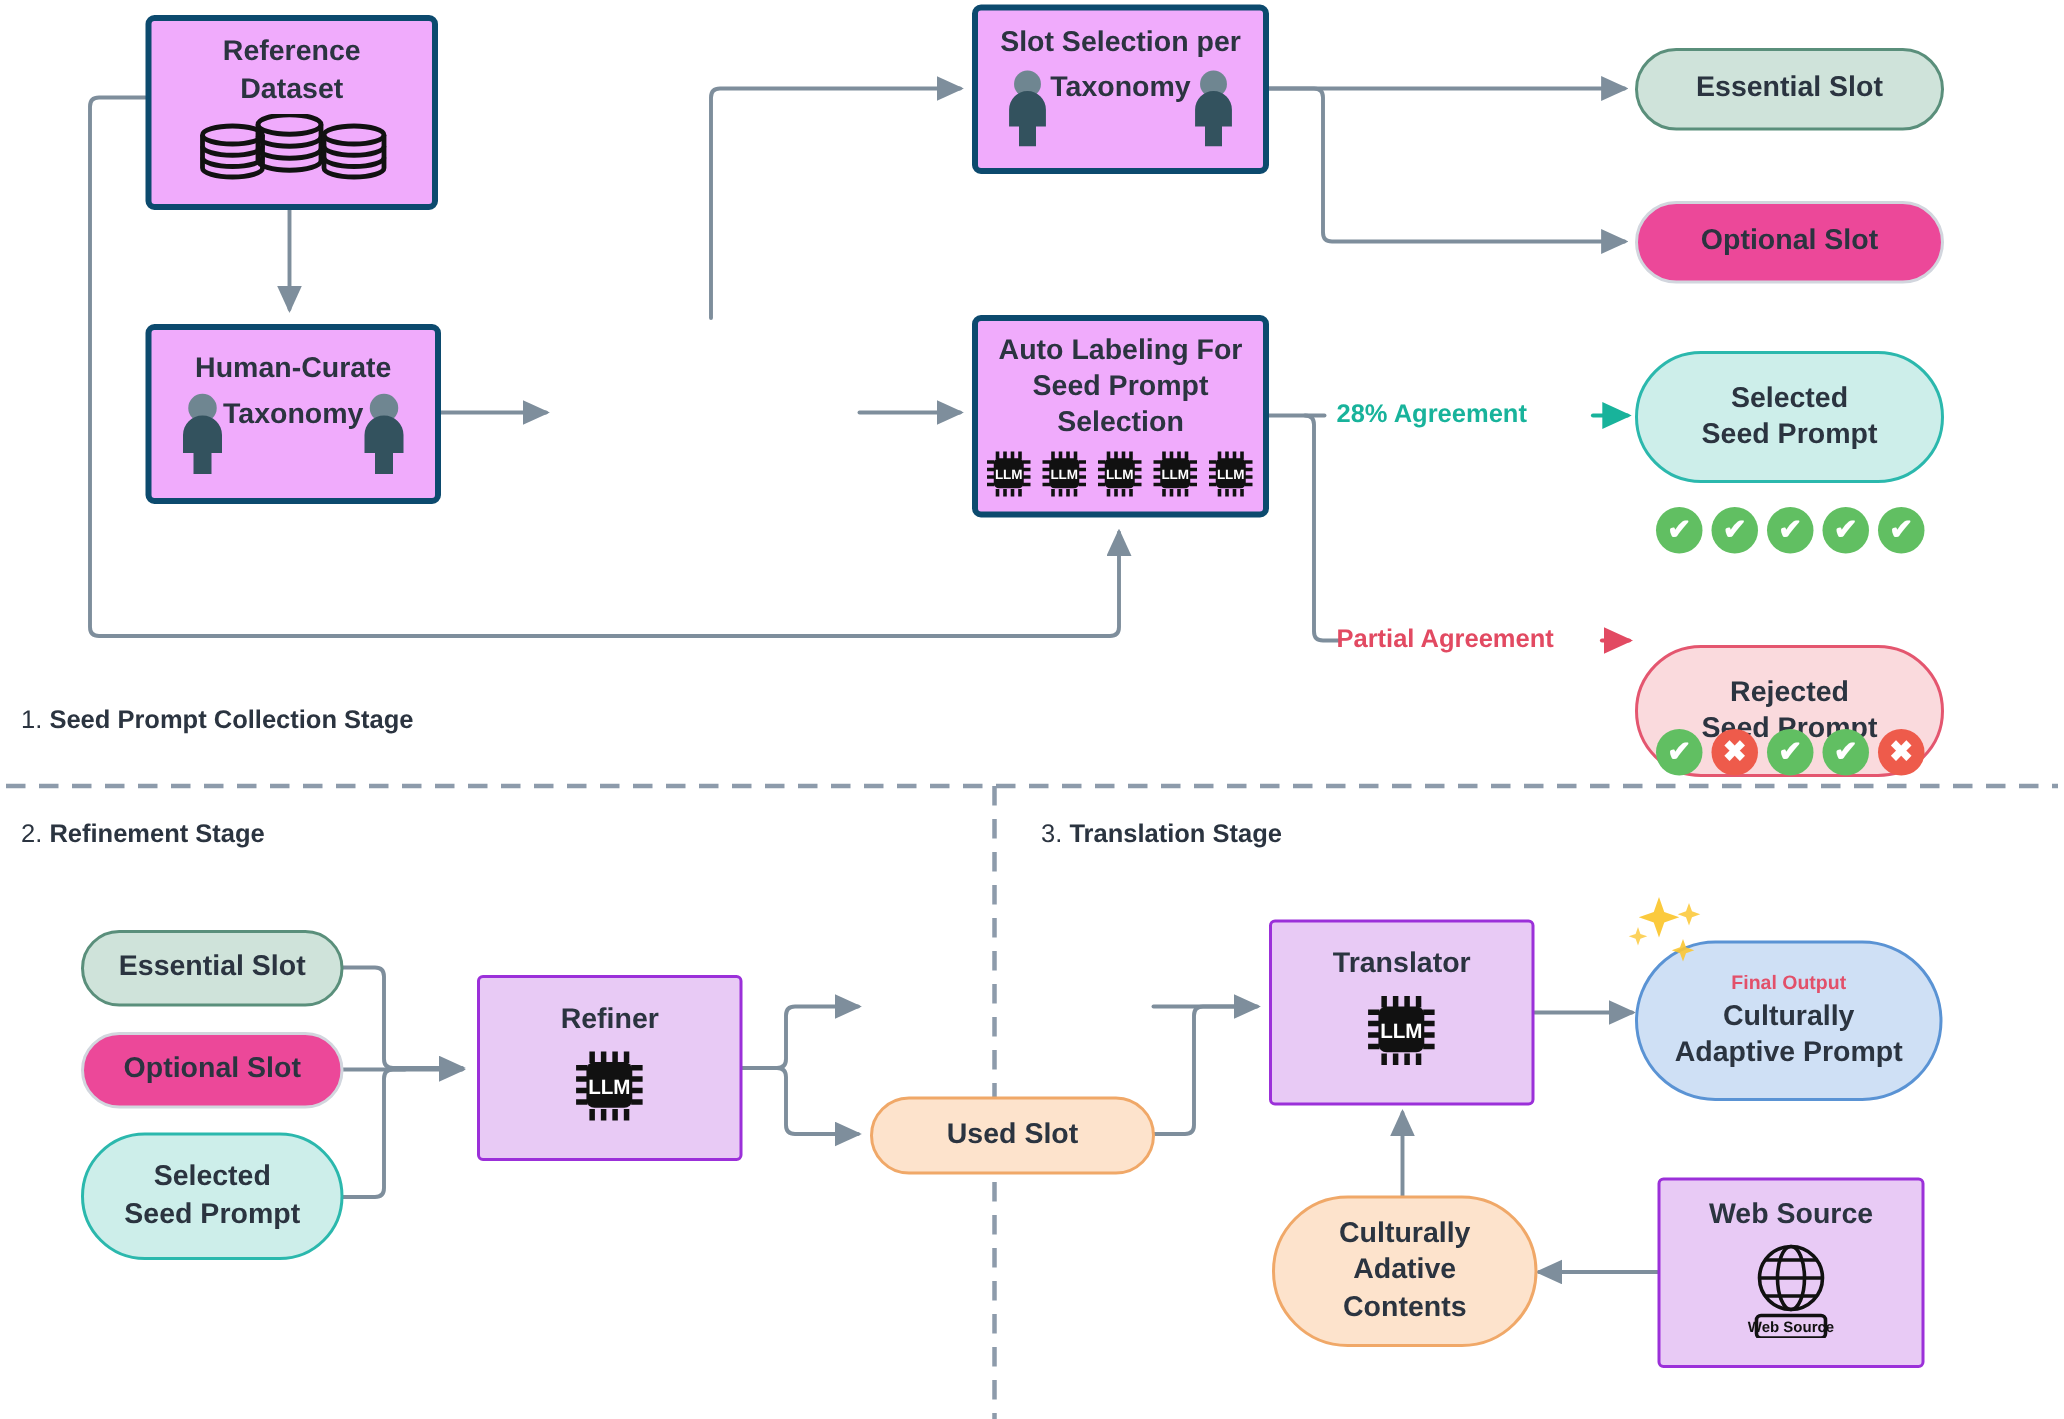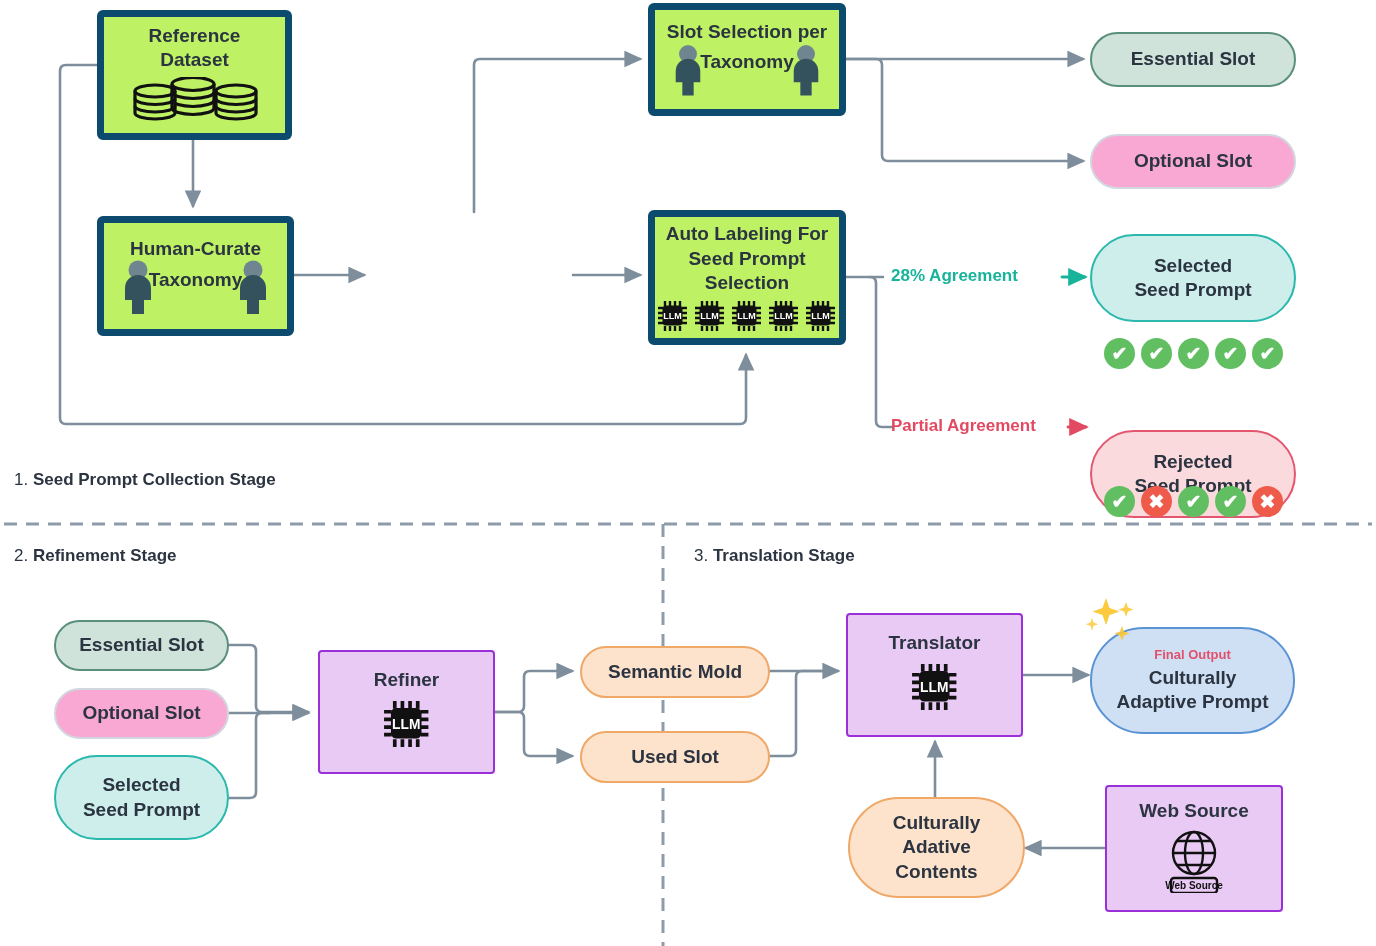--- a/index.html
+++ b/index.html
@@ -31,28 +31,28 @@
     flex-direction: column;
     align-items: center;
     justify-content: center;
     text-align: center;
     font-weight: bold;
     color: #2b3440;
     line-height: 1.28;
   }
   
   .proc {
-    background: #bef264;
-    border: 7px solid #0c4a6e;
+    background: #f0abfc;
+    border: 4px solid #0c4a6e;
     border-radius: 6px;
   }
   
   .pill { border-radius: 999px; }
   .pill-essential { background: #cfe3da; border: 2px solid #5a8f7b; }
-  .pill-optional  { background: #f9a8d4; border: 2px solid #d2d6de; }
+  .pill-optional  { background: #ec4899; border: 2px solid #d2d6de; }
   .pill-selected  { background: #cdeeea; border: 2px solid #2bb8ad; }
   .pill-rejected  { background: #fadadd; border: 2px solid #e4566f; }
   .pill-orange    { background: #fde3cc; border: 2px solid #f0a868; }
   .pill-blue      { background: #cfe0f5; border: 2px solid #5a93d4; }
   
   .llmbox {
     background: #e8caf5;
     border: 2px solid #9b30d9;
     border-radius: 4px;
   }
@@ -372,23 +372,20 @@
           <path d="M9,2 L9,7 M14,2 L14,7 M19,2 L19,7 M24,2 L24,7 M9,27 L9,32 M14,27 L14,32 M19,27 L19,32 M24,27 L24,32
                    M2,9 L7,9 M2,14 L7,14 M2,19 L7,19 M2,24 L7,24 M26,9 L31,9 M26,14 L31,14 M26,19 L31,19 M26,24 L31,24"></path>
             </g>
           <rect x="6.5" y="6.5" width="20" height="20" rx="3.5" fill="#111"></rect>
           <text x="16.5" y="20.4" font-family="Liberation Sans, sans-serif" font-size="9" font-weight="bold" fill="#fff" text-anchor="middle">LLM</text>
         </svg>
       </span>
     </div>
   </div>
 
-  <div class="node pill pill-orange" style="left:580px; top:646px; width:190px; height:52px;">
-    <div class="cap">Semantic Mold</div>
-  </div>
 
   <div class="node pill pill-orange" style="left:580px; top:731px; width:190px; height:52px;">
     <div class="cap">Used Slot</div>
   </div>
 
   <div class="node llmbox" style="left:846px; top:613px; width:177px; height:124px;">
     <div class="node-body">
       <div class="cap">Translator</div>
       <span style="margin-top:6px;">
         <svg width="52" height="52" viewBox="0 0 34 34">

